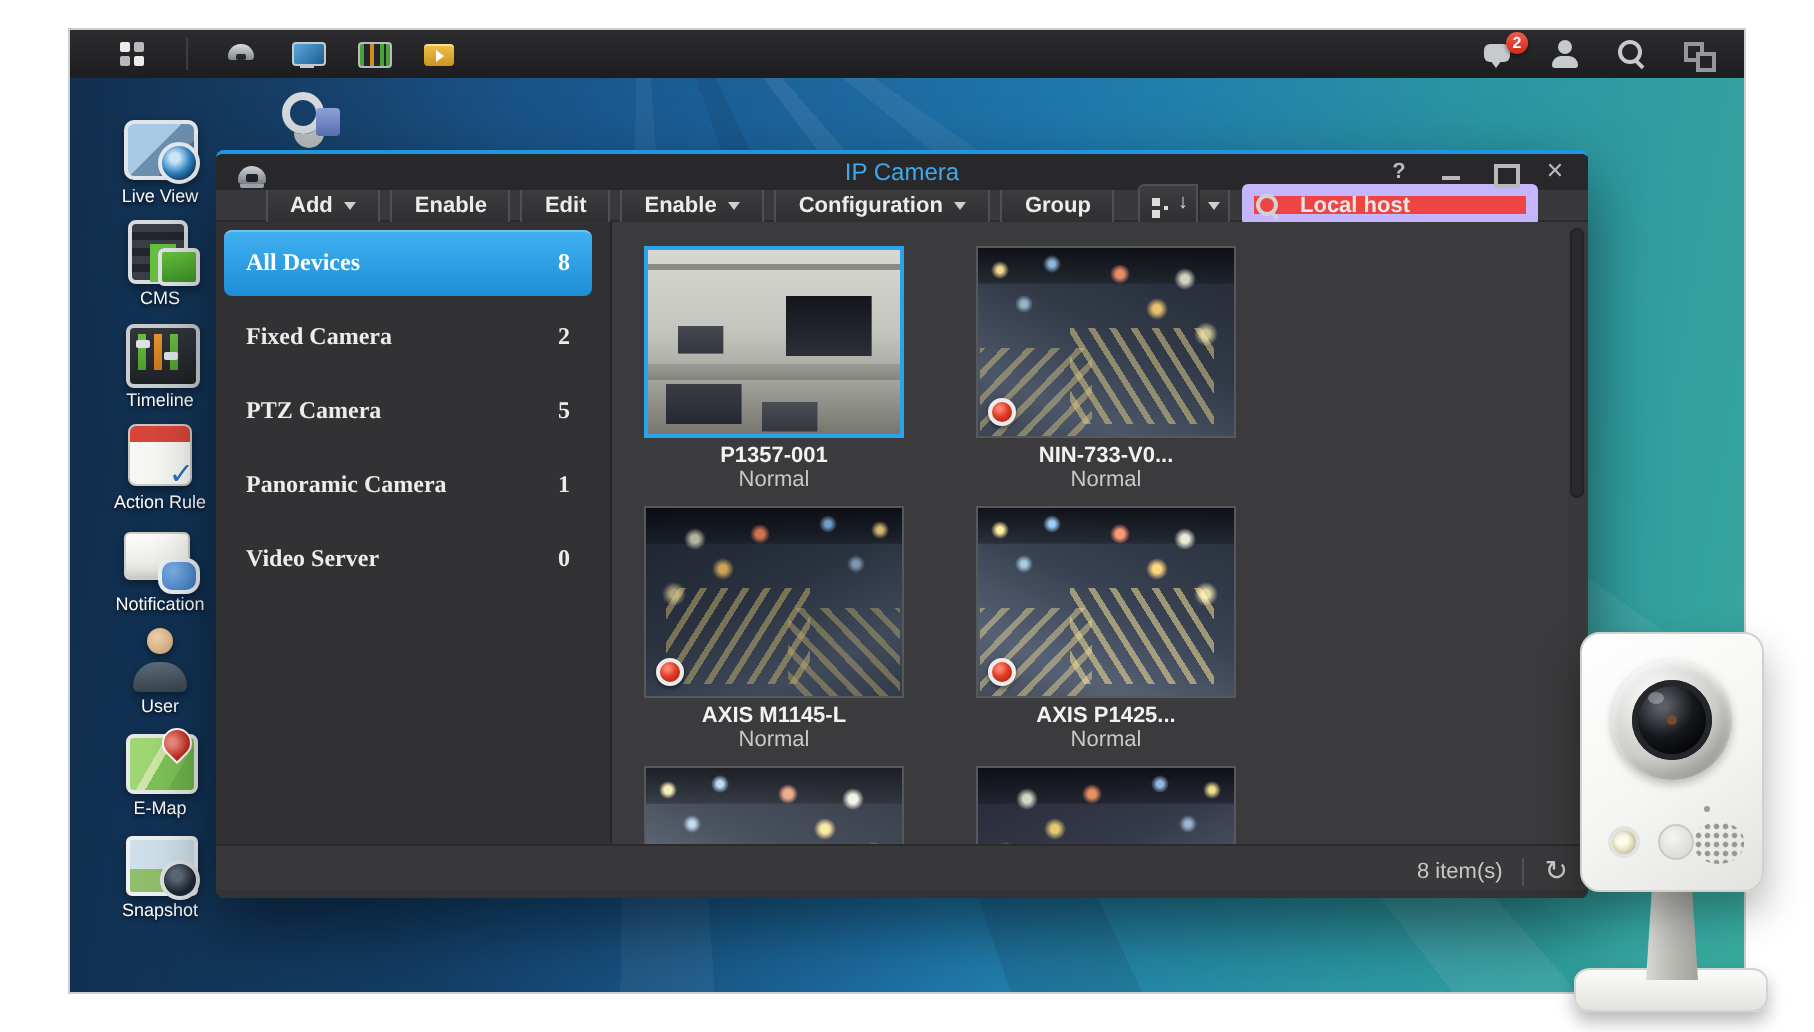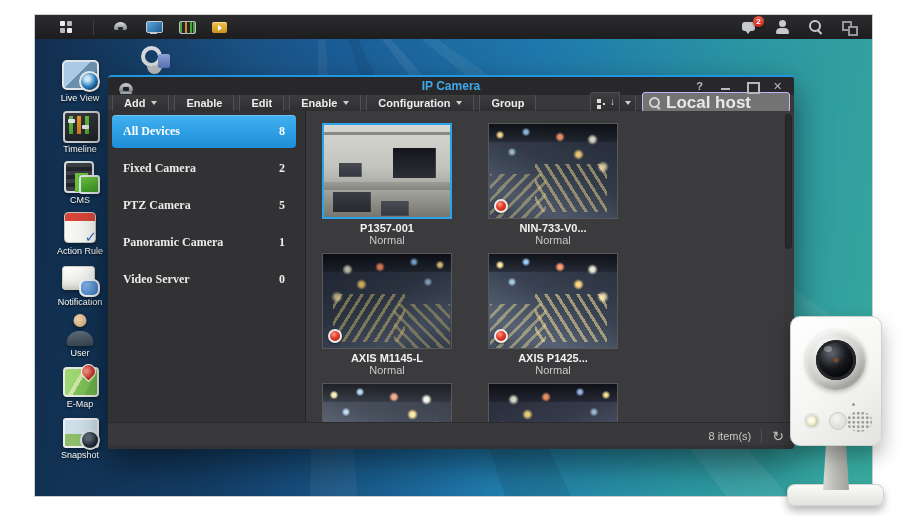--- a/index.html
+++ b/index.html
@@ -130,35 +130,35 @@
     background:linear-gradient(#8fa3d9,#5c74b8); border-radius:2px; }
 
   
   .window { position:absolute; left:73px; top:60px; width:686px; height:374px; z-index:10;
     background:#3b3b3d; border-radius:4px; box-shadow:0 14px 34px rgba(0,0,0,.5);
     border-top:2px solid #2196e0; overflow:hidden; display:flex; flex-direction:column; }
 
   .titlebar { position:relative; height:18px; background:#28282a; display:flex; align-items:center;
     padding:0 10px; flex:none; }
   .win-title { position:absolute; left:0; right:0; text-align:center; color:#3fa9ea;
-    font-size:12px; font-weight:bold; pointer-events:none; }
+    font-size:12px; font-weight:normal; pointer-events:none; }
   .win-dome { position:relative; width:16px; height:14px; margin-top:5px; z-index:2; }
   .win-dome::before { content:""; position:absolute; left:1px; top:1px; width:14px; height:9px;
     border-radius:7px 7px 2px 2px; background:linear-gradient(#cfd4d8,#767d84);
     box-shadow:0 3px 0 -1px #9aa0a5; }
   .win-dome::after { content:""; position:absolute; left:5px; top:5px; width:6px; height:4px;
     background:#1e2125; border-radius:1px; }
   .win-controls { margin-left:auto; display:flex; align-items:center; gap:13px; z-index:2; }
   .ctrl { position:relative; width:13px; height:12px; color:#b9b9bb; font-size:11px; font-weight:bold;
     text-align:center; line-height:13px; cursor:pointer; }
   .ctrl-min::before { content:""; position:absolute; left:2px; top:8px; width:9px; height:2px; background:#b9b9bb; }
   .ctrl-max::before { content:""; position:absolute; left:2px; top:2px; width:9px; height:8px; border:2px solid #b9b9bb; }
 
   .toolbar { height:16px; background:#39393c; border-bottom:1px solid #2b2b2d; display:flex;
-    align-items:center; padding:0 4px; gap:5px; flex:none; }
+    align-items:center; padding:0 25px; gap:5px; flex:none; }
   .tbtn { height:21px; display:inline-flex; align-items:center; padding:0 11px; gap:6px;
     background:linear-gradient(#3e3e41,#2e2e31); border:1px solid #505054; border-radius:3px;
     color:#ececec; font-size:11px; font-weight:bold; cursor:pointer;
     box-shadow:inset 0 1px 0 rgba(255,255,255,.06); }
   .caret { width:0; height:0; border-left:3px solid transparent; border-right:3px solid transparent;
     border-top:4px solid #cfcfcf; }
   .toolbar-right { margin-left:auto; display:flex; align-items:center; gap:6px; }
   .btn-view { position:relative; width:30px; height:21px; background:linear-gradient(#3e3e41,#2e2e31);
     border:1px solid #505054; border-radius:3px 0 0 3px; cursor:pointer; }
   .btn-view::before { content:""; position:absolute; left:6px; top:6px; width:4px; height:4px;
@@ -167,22 +167,22 @@
     font-size:10px; font-weight:bold; }
   .btn-view-caret { width:16px; height:21px; margin-left:-6px; background:linear-gradient(#3e3e41,#2e2e31);
     border:1px solid #505054; border-left-color:#2a2a2c; border-radius:0 3px 3px 0;
     display:flex; align-items:center; justify-content:center; cursor:pointer; }
   .search-wrap { position:relative; }
   .search-icon { position:absolute; left:6px; top:4px; width:13px; height:13px; }
   .search-icon::before { content:""; position:absolute; left:1px; top:1px; width:7px; height:7px;
     border:2px solid #cfd3d6; border-radius:50%; }
   .search-icon::after { content:""; position:absolute; left:9px; top:9px; width:5px; height:2px;
     background:#cfd3d6; transform:rotate(45deg); transform-origin:0 0; }
-  .search-input { width:148px; height:21px; background:#737373; border:1px solid #c4b5fd;
-    border-radius:3px; color:#e8e8e8; font-weight:bold; font-size:17px; padding:0 6px 0 23px;
+  .search-input { width:148px; height:21px; background:#ef4444; border:6px solid #c4b5fd;
+    border-radius:3px; color:#e8e8e8; font-weight:bold; font-size:11px; padding:0 6px 0 23px;
     font-family:"Liberation Sans","DejaVu Sans",sans-serif; outline:none; }
 
   .win-body { flex:1; display:flex; min-height:0; }
   .cat-panel { width:198px; background:#323234; border-right:1px solid #262628; padding-top:2px; }
   .cat-item { height:37px; padding:2px 9px 0 4px; cursor:pointer; list-style:none;font-family:Liberation Serif, serif; }
   .cat-inner { height:33px; display:flex; align-items:center; justify-content:space-between;
     padding:0 11px; border-radius:4px; color:#ececec; font-size:12px; font-weight:bold; }
   .cat-item.selected .cat-inner { background:linear-gradient(#41b1f1,#1d8ed8); color:#fff;
     box-shadow:inset 0 1px 0 rgba(255,255,255,.25); }
 
@@ -307,26 +307,26 @@
         </div>
     </div>
 
     <div class="shortcuts">
 
     <div class="shortcut">
           <span class="sc-icon js-icon icon-live-view"></span>
           <span class="sc-label">Live View</span>
         </div>
         <div class="shortcut">
+          <span class="sc-icon js-icon icon-cms"></span>
+          <span class="sc-label">CMS</span>
+        </div>
+        <div class="shortcut">
           <span class="sc-icon js-icon icon-timeline"></span>
           <span class="sc-label">Timeline</span>
-        </div>
-        <div class="shortcut">
-          <span class="sc-icon js-icon icon-cms"></span>
-          <span class="sc-label">CMS</span>
         </div>
         <div class="shortcut">
           <span class="sc-icon js-icon icon-action-rule"></span>
           <span class="sc-label">Action Rule</span>
         </div>
         <div class="shortcut">
           <span class="sc-icon js-icon icon-notification"></span>
           <span class="sc-label">Notification</span>
         </div>
         <div class="shortcut">

